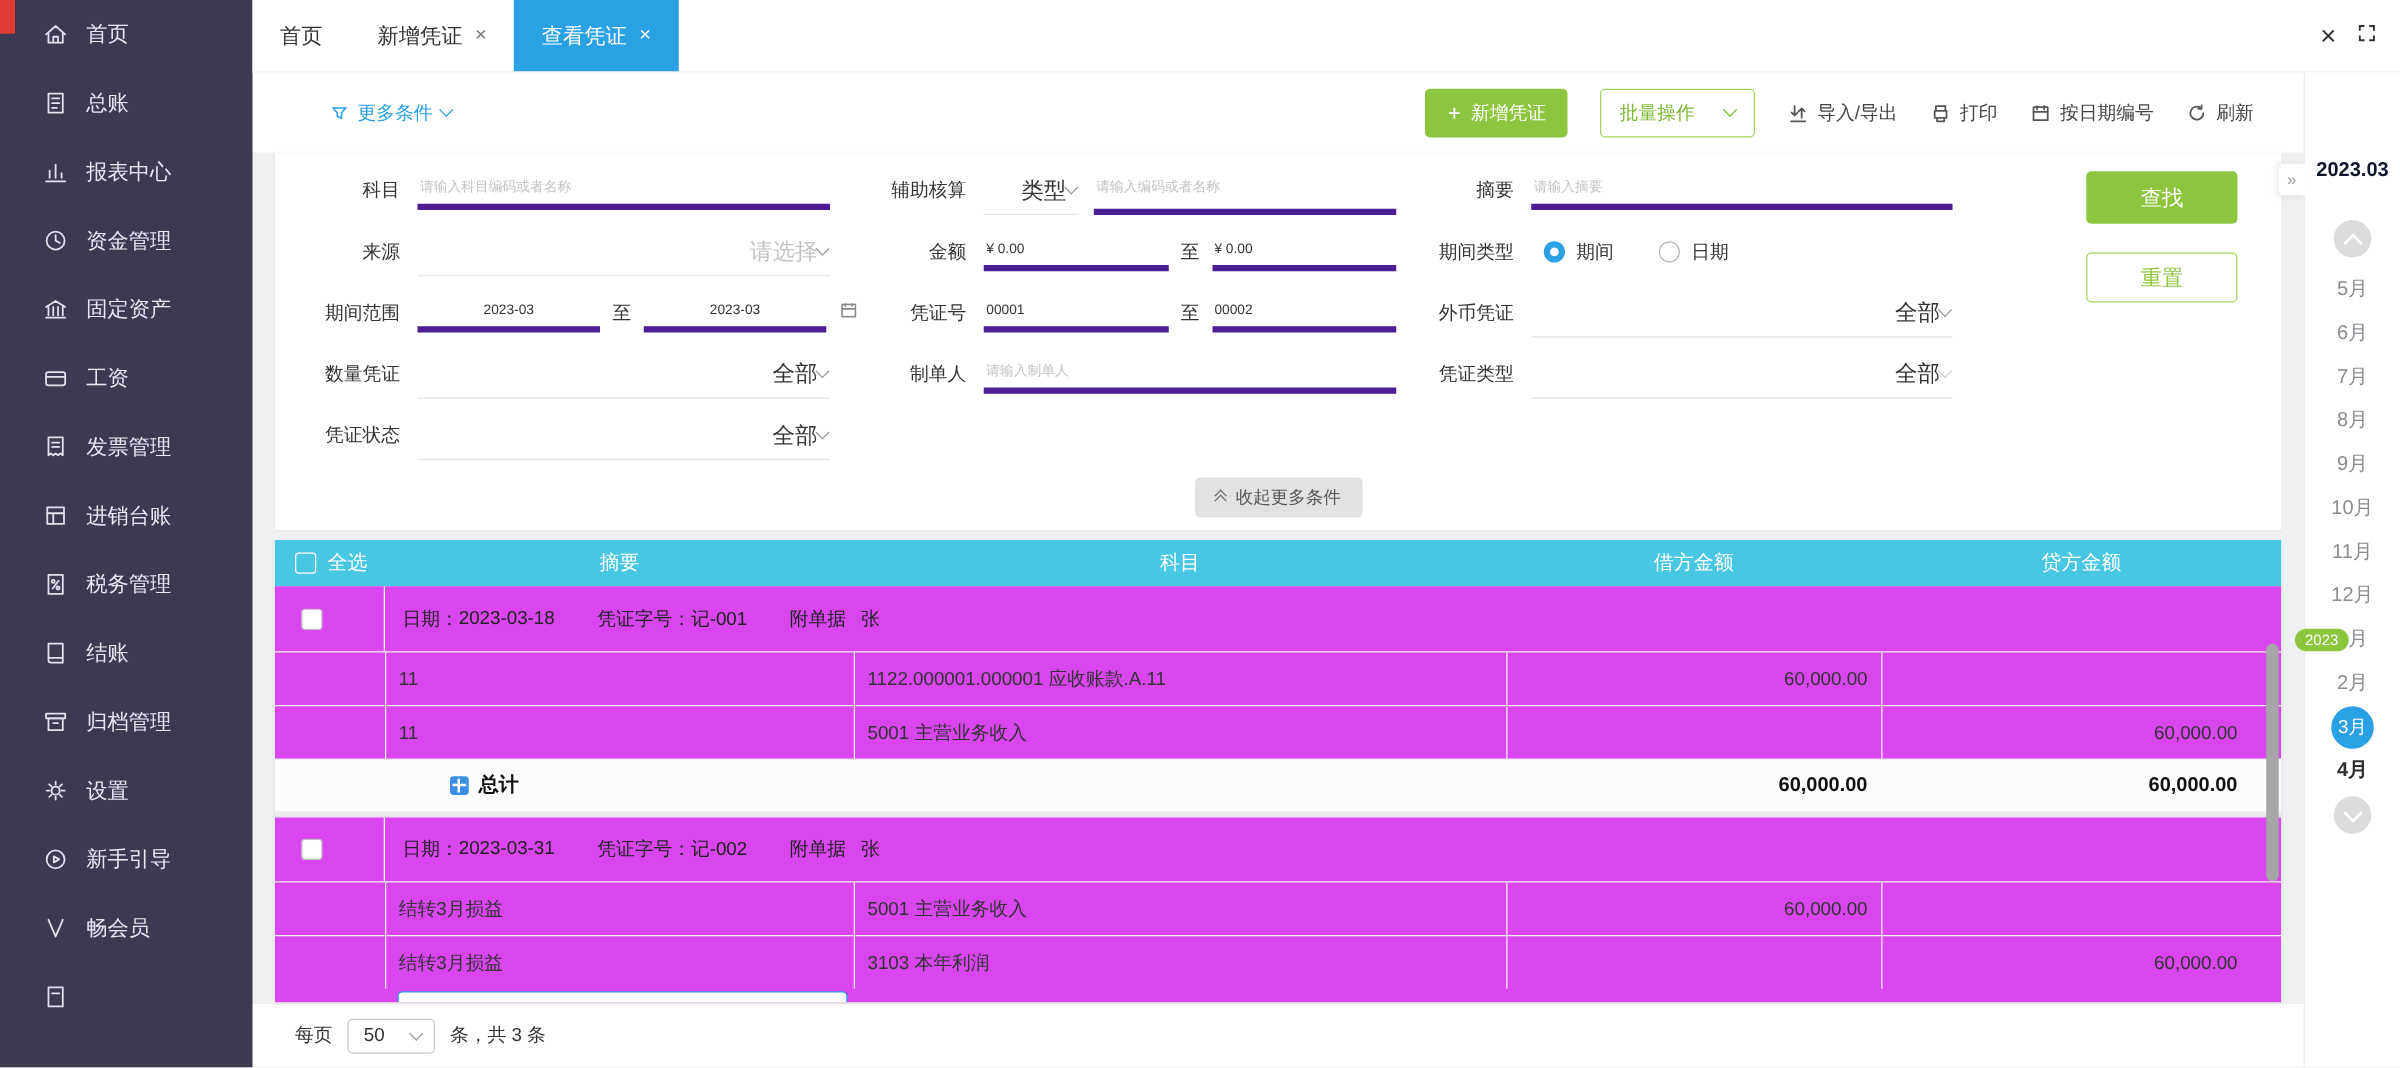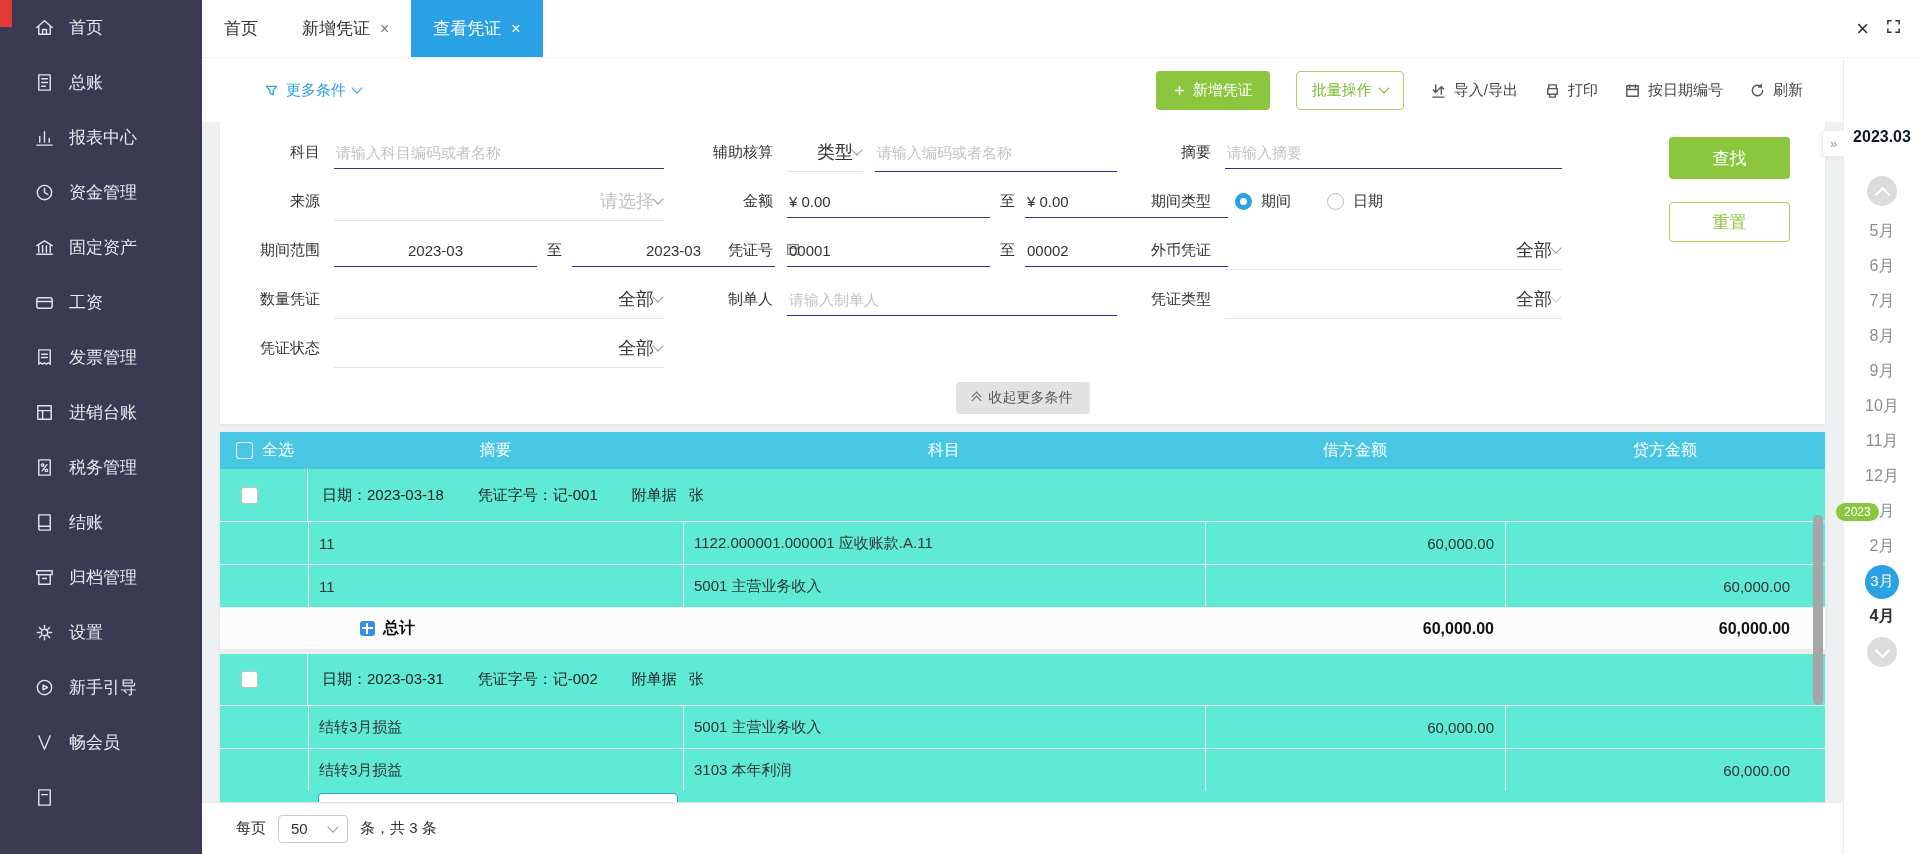--- a/index.html
+++ b/index.html
@@ -45,41 +45,41 @@
   .more-link { display:flex; align-items:center; gap:7px; color:#2aa0e5; font-size:15px;
     margin-left:28px; cursor:pointer; }
   .more-link svg { width:15px; height:15px; stroke:#2aa0e5; fill:none; stroke-width:1.5; }
   .chev-down { display:inline-block; width:8px; height:8px; border-right:1.6px solid #999;
     border-bottom:1.6px solid #999; transform:rotate(45deg); margin-top:-4px; }
   .more-link .chev-down { border-color:#2aa0e5; }
   .toolbar-right { margin-left:auto; display:flex; align-items:center; gap:26px; }
   .btn-green { display:flex; align-items:center; gap:7px; background:#8cc63f; color:#fff;
     border:none; border-radius:4px; padding:10px 17px; font-size:15px; cursor:pointer; }
   .btn-green svg { width:13px; height:13px; stroke:#fff; stroke-width:2.2; fill:none; }
-  .btn-outline { display:flex; align-items:center; gap:8px; background:#fff; color:#7cb832;
+  .btn-outline { display:flex; align-items:center; gap:24px; background:#fff; color:#7cb832;
     border:1px solid #a5d45e; border-radius:4px; padding:9px 15px; font-size:15px; cursor:pointer; }
   .btn-outline .chev-down { border-color:#7cb832; }
   .tool-act { display:flex; align-items:center; gap:7px; color:#444; font-size:15px; cursor:pointer; }
   .tool-act svg { width:17px; height:17px; stroke:#555; fill:none; stroke-width:1.5;
     stroke-linecap:round; stroke-linejoin:round; }
 
   
   .filter-card { margin:0 18px; height:302px; background:#fff; position:relative;
     box-shadow:0 1px 3px rgba(0,0,0,.06); padding-top:6px; flex-shrink:0; }
   .f-row { display:flex; align-items:center; height:49px; }
   .f-label { text-align:right; font-size:15px; color:#333; flex-shrink:0; }
   .l1 { width:114px; padding-right:14px; }
   .l2 { width:123px; padding-right:14px; }
   .l3 { width:108px; padding-right:14px; }
   .slot { flex-shrink:0; }
   .s1 { width:330px; }
   .s2 { width:330px; }
   .s3 { width:337px; }
-  .u-input { width:100%; border:none; border-bottom:1px solid #4c1d95; background:transparent;
-    font-size:15px; color:#333; padding:7px 2px; outline:none; }
+  .u-input { width:100%; border:none; border-bottom:5px solid #4c1d95; background:transparent;
+    font-size:11px; color:#333; padding:7px 2px; outline:none; }
   .u-input::placeholder { color:#c3c3c3; }
   .u-select { display:flex; align-items:center; justify-content:flex-end;
     border-bottom:1px solid #e4e4e4; padding:7px 2px; font-size:18px; color:#333; cursor:pointer;font-family:Liberation Serif, serif; }
   .u-select.placeholder span.val { color:#c3c3c3; }
   .u-select .chev-light { border-color:#ccc; }
   .aux-slot { display:flex; gap:12px; }
   .aux-type { width:76px; flex-shrink:0; }
   .aux-slot .u-input { flex:1; width:auto; }
   .split { display:flex; align-items:center; gap:10px; }
   .split .u-input { flex:1; width:auto; }
@@ -110,21 +110,21 @@
   .col-check { width:88px; flex-shrink:0; display:flex; align-items:center; }
   .col-sum { width:375px; flex-shrink:0; }
   .col-subj { width:522px; flex-shrink:0; }
   .col-debit { width:300px; flex-shrink:0; }
   .col-credit { flex:1; }
   .thead .hcell { text-align:center; }
   .cb { width:17px; height:17px; border:1px solid #c2c2c2; border-radius:3px; background:#fff;
     display:inline-block; flex-shrink:0; cursor:pointer; }
   .thead .cb { border-color:#fff; background:transparent; margin-left:16px; }
   .thead .sel-all { margin-left:9px; }
-  .tbody { flex:1; position:relative; overflow:hidden; background:#5eead4; }
+  .tbody { flex:1; position:relative; overflow:hidden; background:#d946ef; }
   .grow { display:flex; align-items:center; height:52px; border-top:1px solid #f1f1f1;
     font-size:15px; color:#222; }
   .grow:first-child { border-top:none; }
   .grow .col-check { align-self:stretch; border-right:1px solid #f5f5f5; }
   .grow .cb { margin-left:21px; }
   .grow .gtext { padding-left:14px; display:flex; align-items:center; }
   .seg { display:flex; }
   .seg + .seg { margin-left:34px; }
   .unit { margin-left:12px; }
   .drow { display:flex; align-items:stretch; height:43px; border-top:1px solid #f1f1f1;

